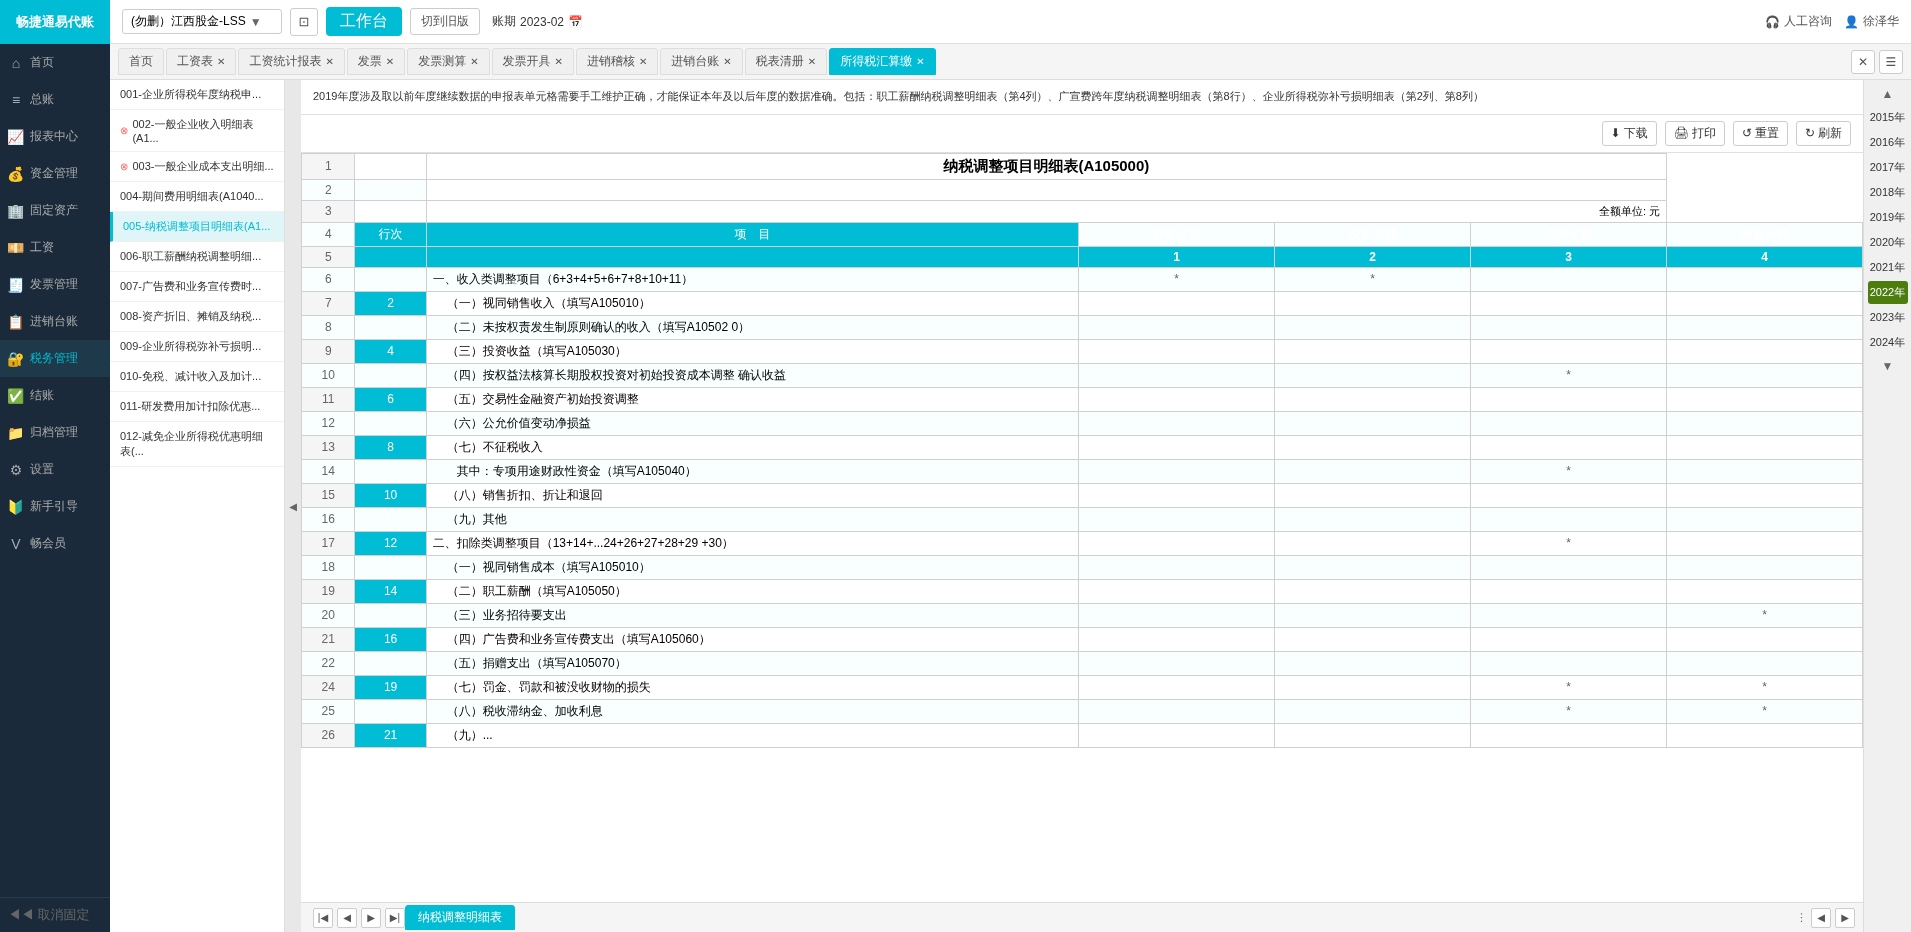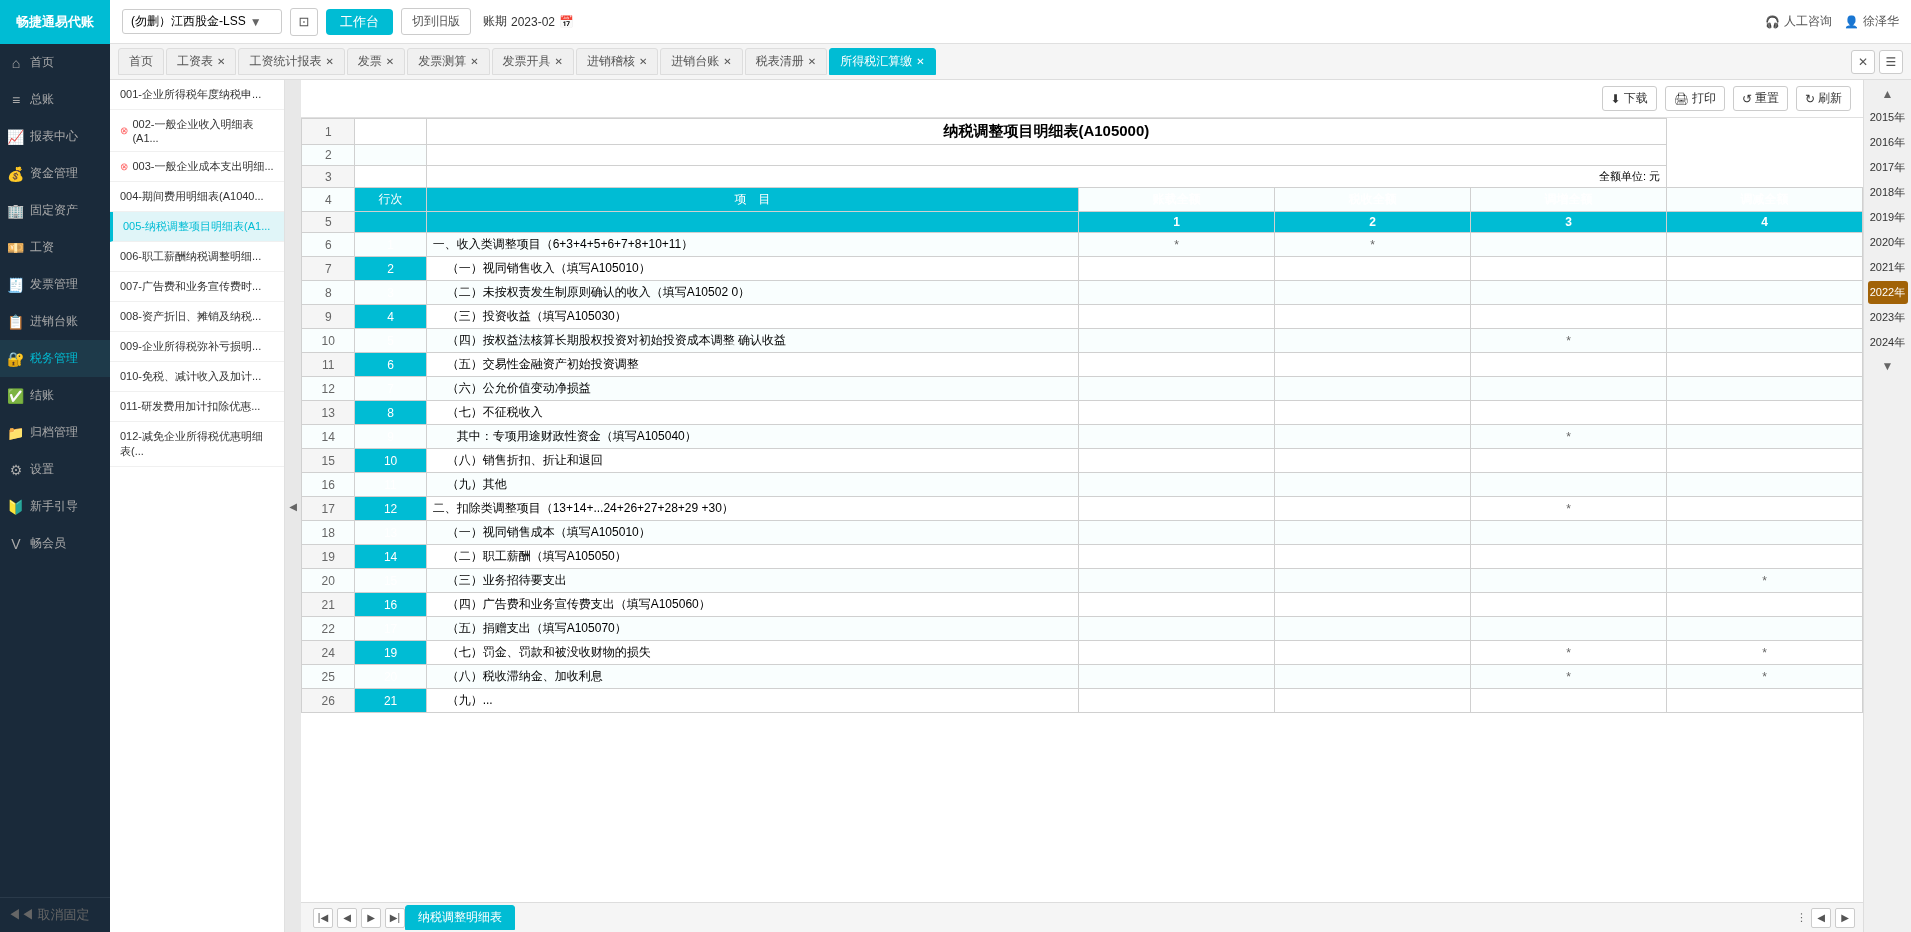--- a/index.html
+++ b/index.html
@@ -15,21 +15,21 @@
     .sidebar-bottom { padding: 8px; color: #666; font-size: 13px; cursor: pointer; border-top: 1px solid #2a3a4a; }
 
     
     .main { flex: 1; display: flex; flex-direction: column; overflow: hidden; }
 
     
     .topbar { height: 44px; background: #fff; display: flex; align-items: center; padding: 0 12px; border-bottom: 1px solid #e0e0e0; gap: 8px; flex-shrink: 0; }
     .company-select { display: flex; align-items: center; gap: 4px; border: 1px solid #ccc; padding: 3px 8px; border-radius: 3px; font-size: 12px; cursor: pointer; min-width: 160px; }
     .company-select .arrow { color: #666; }
     .icon-btn { width: 28px; height: 28px; border: 1px solid #ccc; border-radius: 3px; display: flex; align-items: center; justify-content: center; cursor: pointer; color: #555; font-size: 13px; }
-    .workbench-btn { background: #00bcd4; color: white; border: none; padding: 4px 14px; border-radius: 4px; font-size: 13px; cursor: pointer; }
+    .workbench-btn { background: #00bcd4; color: white; border: none; padding: 4px 14px; border-radius: 4px; font-size: 16px; cursor: pointer; }
     .old-version-btn { background: white; color: #555; border: 1px solid #ccc; padding: 4px 10px; border-radius: 3px; font-size: 12px; cursor: pointer; }
     .period-label { font-size: 12px; color: #333; margin-left: 4px; display: flex; align-items: center; gap: 4px; }
     .topbar-right { margin-left: auto; display: flex; align-items: center; gap: 12px; font-size: 12px; color: #555; }
     .topbar-right .user { display: flex; align-items: center; gap: 4px; cursor: pointer; }
 
     
     .tabbar { height: 36px; background: #f5f5f5; display: flex; align-items: center; padding: 0 8px; border-bottom: 1px solid #ddd; flex-shrink: 0; overflow: hidden; gap: 2px; }
     .tab { display: flex; align-items: center; padding: 4px 10px; font-size: 12px; cursor: pointer; border: 1px solid #ddd; background: #f0f0f0; border-radius: 3px 3px 0 0; color: #555; gap: 4px; white-space: nowrap; }
     .tab.active { background: #00bcd4; color: white; border-color: #00bcd4; }
     .tab .close { font-size: 10px; color: inherit; cursor: pointer; }
@@ -45,21 +45,21 @@
     .left-panel-item.active { background: #e0f5f8; color: #00bcd4; border-left: 3px solid #00bcd4; }
     .left-panel-item .err-icon { color: #ff6666; font-size: 10px; }
     .left-panel-toggle { width: 16px; background: #e8e8e8; display: flex; align-items: center; justify-content: center; cursor: pointer; font-size: 10px; color: #666; flex-shrink: 0; }
 
     
     .right-area { flex: 1; display: flex; flex-direction: column; overflow: hidden; position: relative; }
 
     
     .year-sidebar { position: absolute; right: 0; top: 0; width: 48px; background: #f0f0f0; border-left: 1px solid #ddd; display: flex; flex-direction: column; align-items: center; padding: 4px 0; gap: 2px; height: 100%; z-index: 10; overflow: hidden; }
     .year-btn { width: 40px; padding: 4px 2px; text-align: center; font-size: 11px; cursor: pointer; border-radius: 3px; color: #333; }
-    .year-btn.active { background: #a16207; color: white; }
+    .year-btn.active { background: #4d7c0f; color: white; }
     .year-nav { width: 40px; height: 20px; display: flex; align-items: center; justify-content: center; cursor: pointer; color: #666; font-size: 12px; }
 
     
     .main-content { flex: 1; overflow: hidden; display: flex; flex-direction: column; padding-right: 48px; }
 
     
     .warning-banner { background: #fff; padding: 8px 12px; font-size: 11px; color: #333; border-bottom: 1px solid #e0e0e0; line-height: 1.6; }
 
     
     .sheet-toolbar { display: flex; align-items: center; justify-content: flex-end; padding: 6px 12px; gap: 8px; background: #fff; border-bottom: 1px solid #e0e0e0; flex-shrink: 0; }
@@ -288,20 +288,23 @@
         <div class="year-btn">2020年</div>
         <div class="year-btn">2021年</div>
         <div class="year-btn active">2022年</div>
         <div class="year-btn">2023年</div>
         <div class="year-btn">2024年</div>
         <div class="year-nav">▼</div>
       </div>
 
       <div class="main-content">
 
+        <div class="warning-banner">
+          <span>2019年度涉及取以前年度继续数据的申报表单元格需要手工维护正确，才能保证本年及以后年度的数据准确。包括：职工薪酬纳税调整明细表（第4列）、广宣费跨年度纳税调整明细表（第8行）、企业所得税弥补亏损明细表（第2列、第8列）</span>
+        </div>
 
         <div class="sheet-toolbar">
           <button class="sheet-toolbar-btn">
             <span>⬇</span>
             <span>下载</span>
           </button>
           <button class="sheet-toolbar-btn">
             <span>🖨</span>
             <span>打印</span>
           </button>

